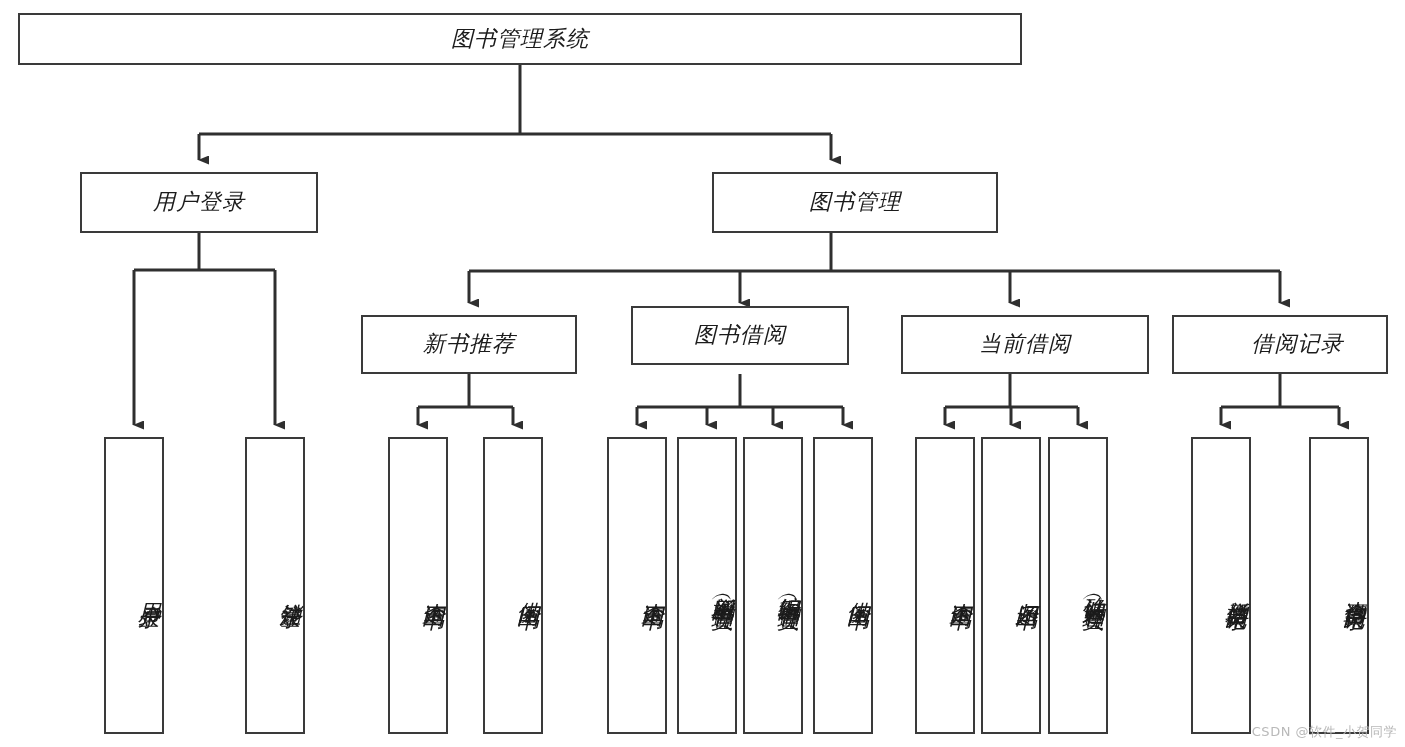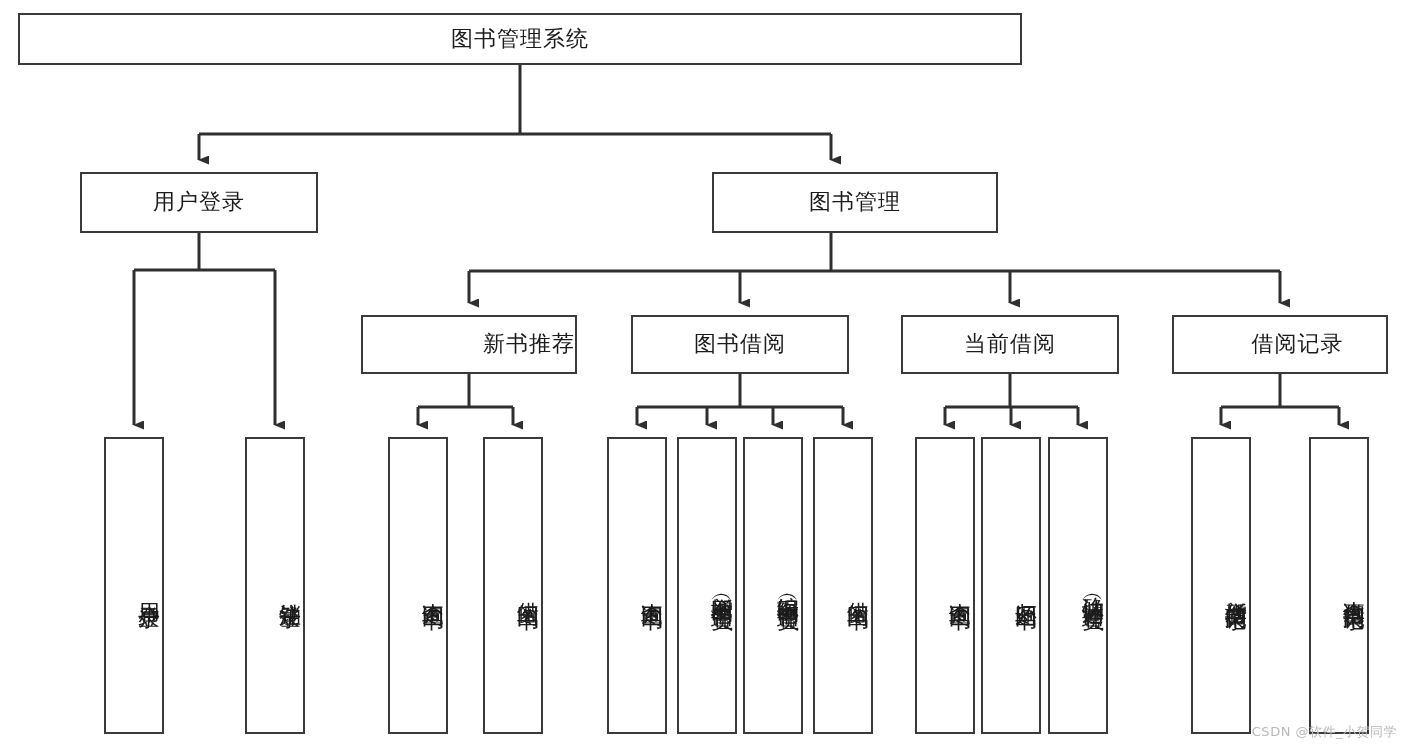--- a/index.html
+++ b/index.html
@@ -51,20 +51,21 @@
     align-items: flex-start;
     justify-content: center;
     padding-top: 6px;
   }
   .node.vertical.tall-text {
     align-items: flex-start;
     padding-top: 4px;
   }
   .node-label {
     display: block;
+    font-style: italic;
   }
   .watermark {
     position: absolute;
     right: 8px;
     bottom: 6px;
     font-size: 13px;
     color: #b9b9b9;
     letter-spacing: 0.5px;
     white-space: nowrap;
     user-select: none;
@@ -129,27 +130,27 @@
     <span class="node-label">图书管理系统</span>
   </div>
 
   <div class="node horizontal" style="left:80px; top:172px; width:238px; height:61px;">
     <span class="node-label">用户登录</span>
   </div>
   <div class="node horizontal" style="left:712px; top:172px; width:286px; height:61px;">
     <span class="node-label">图书管理</span>
   </div>
 
-  <div class="node horizontal" style="left:361px; top:315px; width:216px; height:59px;justify-content:flex-end;">
+  <div class="node horizontal" style="left:361px; top:315px; width:216px; height:59px;">
     <span class="node-label">新书推荐</span>
   </div>
-  <div class="node horizontal" style="left:631px; top:315px; width:218px; height:59px;">
+  <div class="node horizontal" style="left:631px; top:306px; width:218px; height:59px;">
     <span class="node-label">图书借阅</span>
   </div>
-  <div class="node horizontal" style="left:901px; top:315px; width:218px; height:59px;">
+  <div class="node horizontal" style="left:901px; top:315px; width:248px; height:59px;">
     <span class="node-label">当前借阅</span>
   </div>
   <div class="node horizontal" style="left:1172px; top:315px; width:216px; height:59px;padding-left:35px;">
     <span class="node-label">借阅记录</span>
   </div>
 
   <div class="node vertical" style="left:104px; top:437px; width:60px; height:297px;">
     <span class="node-label">用户登录</span>
   </div>
   <div class="node vertical" style="left:245px; top:437px; width:60px; height:297px;">

